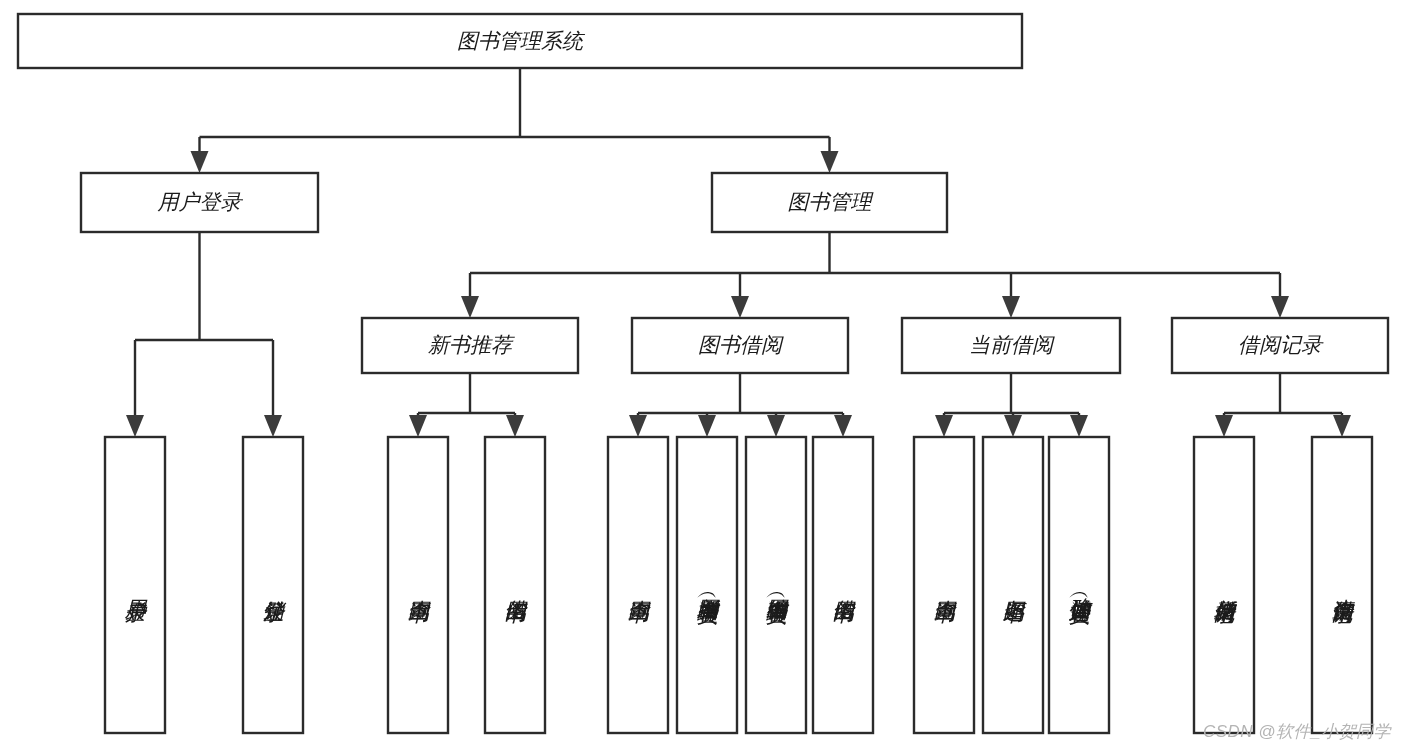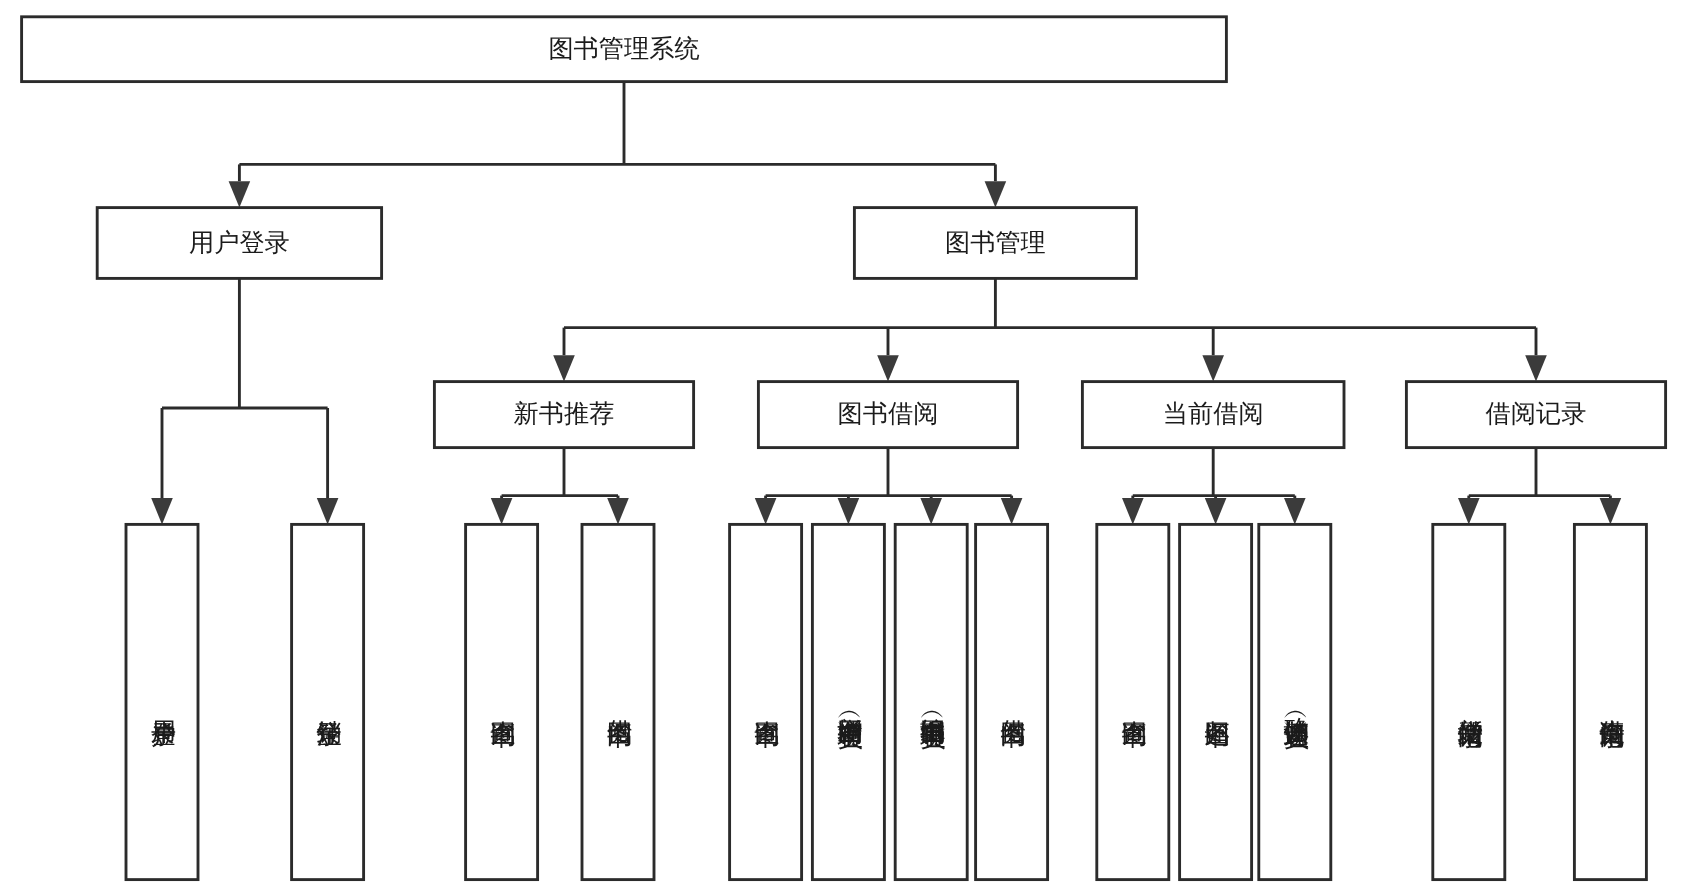--- a/index.html
+++ b/index.html
@@ -11,20 +11,21 @@
     width: 1405px;
     height: 747px;
     font-family: "Liberation Sans", "DejaVu Sans", sans-serif;
     overflow: hidden;
   }
   #diagram-root {
     position: relative;
     width: 1405px;
     height: 747px;
     background: #ffffff;
+    font-style: italic;
   }
   svg.diagram-canvas {
     position: absolute;
     top: 0;
     left: 0;
     width: 1405px;
     height: 747px;
   }
   .node-rect {
     fill: #ffffff;
@@ -242,14 +243,15 @@
         <span class="leaf-label">确认归还（管理员）</span>
       </div>
       <div class="leaf-label-wrap" style="left: 1194px; top: 437px; width: 60px; height: 296px;">
         <span class="leaf-label">新增借阅记录</span>
       </div>
       <div class="leaf-label-wrap" style="left: 1312px; top: 437px; width: 60px; height: 296px;">
         <span class="leaf-label">查询借阅记录</span>
       </div>
     </div>
 
+  <div class="watermark">CSDN @软件_小贺同学</div>
 
 </div>
 
 </body></html>

